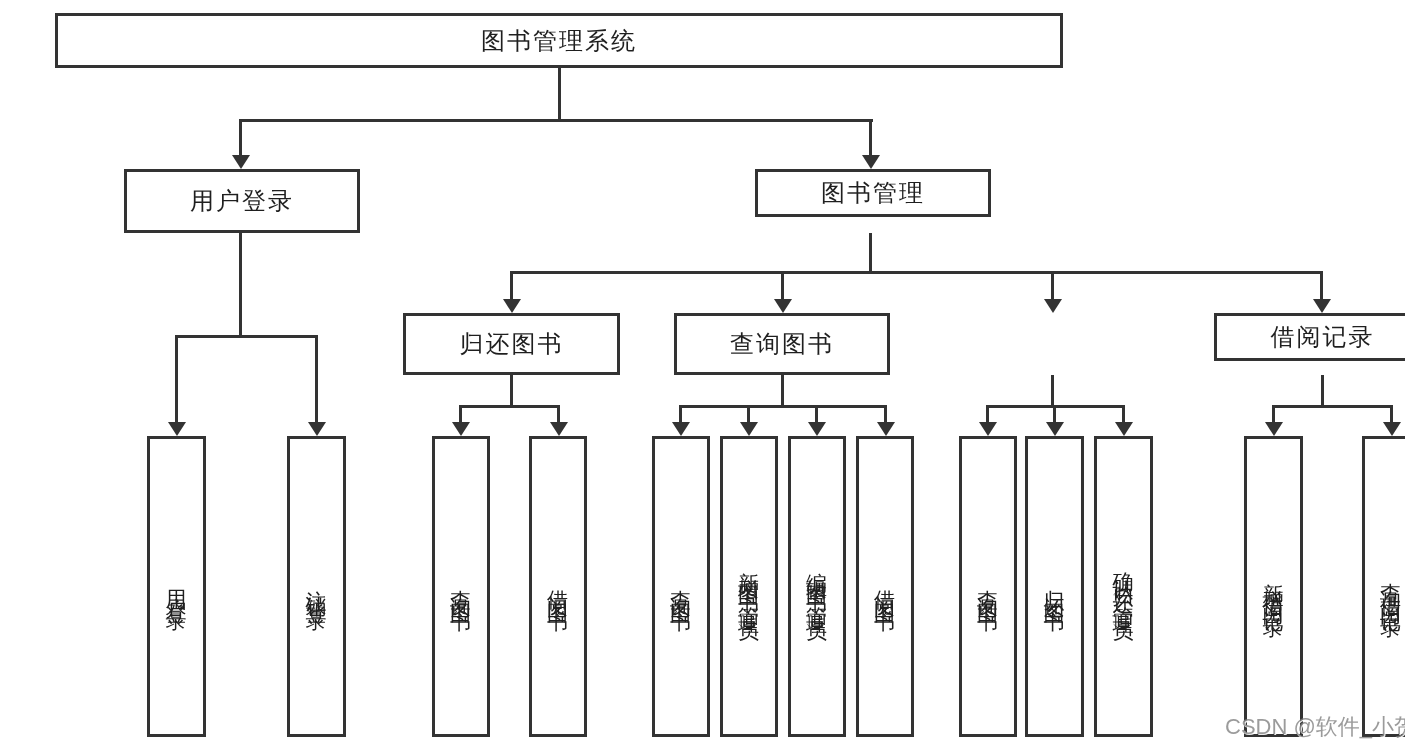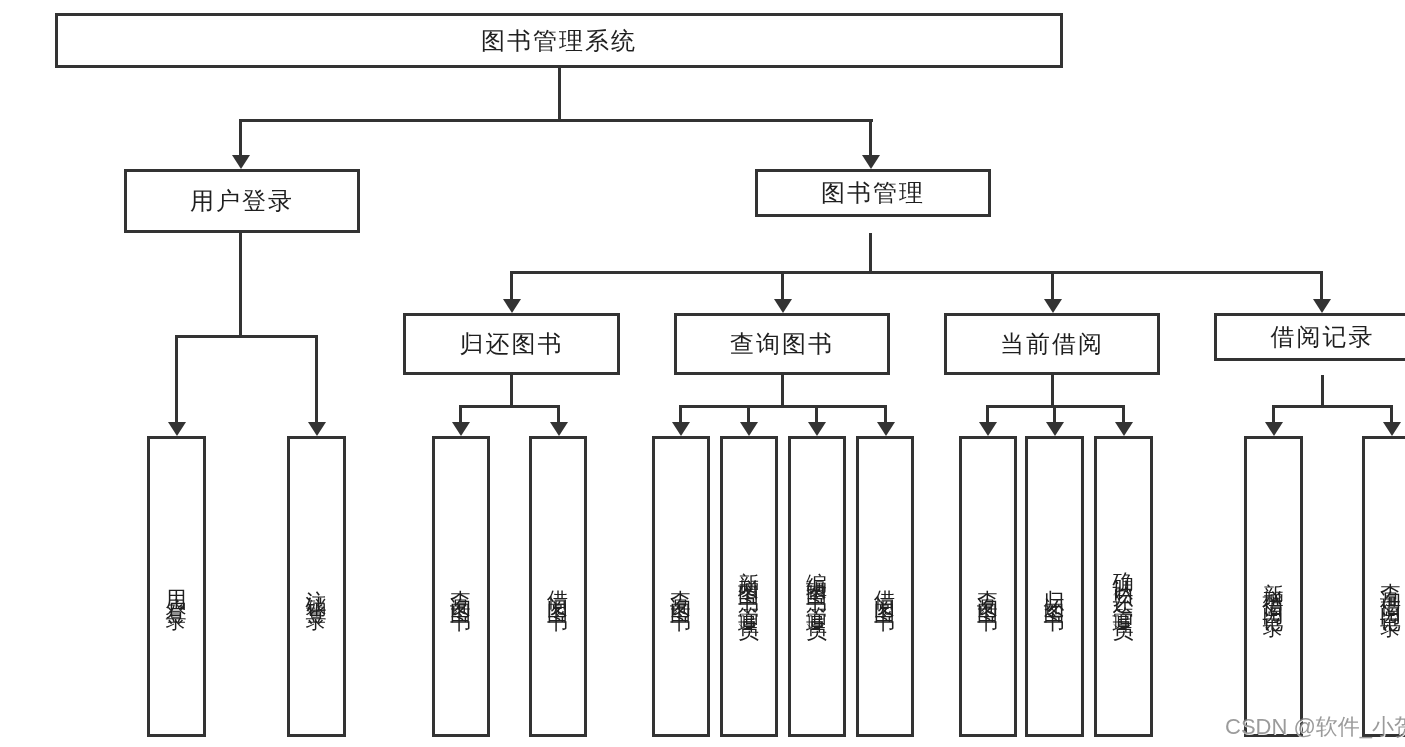--- a/index.html
+++ b/index.html
@@ -79,21 +79,20 @@
   <div class="arr" style="left:461px;top:299px"></div>
   <div class="vl" style="left:739px;top:271px;height:28px"></div>
   <div class="arr" style="left:732px;top:299px"></div>
   <div class="vl" style="left:1009px;top:271px;height:28px"></div>
   <div class="arr" style="left:1002px;top:299px"></div>
   <div class="vl" style="left:1278px;top:271px;height:28px"></div>
   <div class="arr" style="left:1271px;top:299px"></div>
 
   <div class="box h" style="left:361px;top:313px;width:217px;height:62px">归还图书</div>
   <div class="box h" style="left:632px;top:313px;width:216px;height:62px">查询图书</div>
-  <div class="box h" style="left:902px;top:313px;width:216px;height:62px">当前借阅</div>
   <div class="box h" style="left:1172px;top:313px;width:217px;height:48px">借阅记录</div>
 
   <div class="vl" style="left:468px;top:375px;height:33px"></div>
   <div class="hl" style="left:417px;top:405px;width:101px"></div>
   <div class="vl" style="left:417px;top:405px;height:18px"></div>
   <div class="arr" style="left:410px;top:422px"></div>
   <div class="vl" style="left:515px;top:405px;height:18px"></div>
   <div class="arr" style="left:508px;top:422px"></div>
 
   <div class="vl" style="left:739px;top:375px;height:33px"></div>

